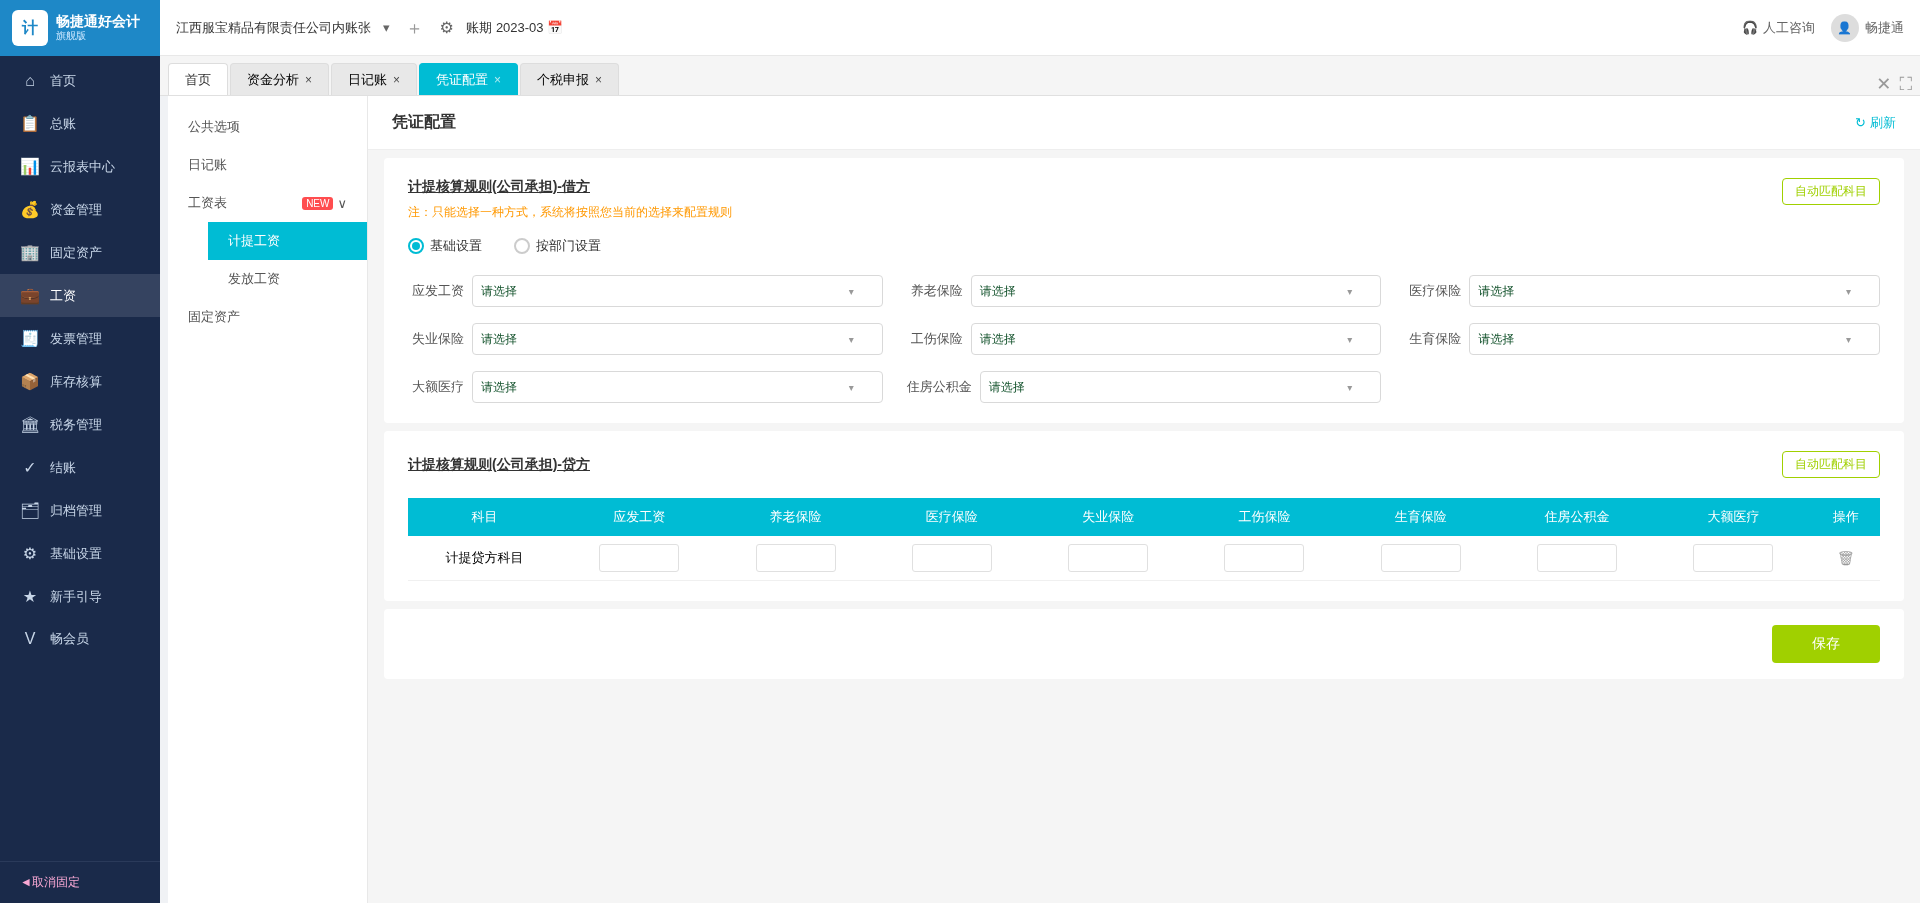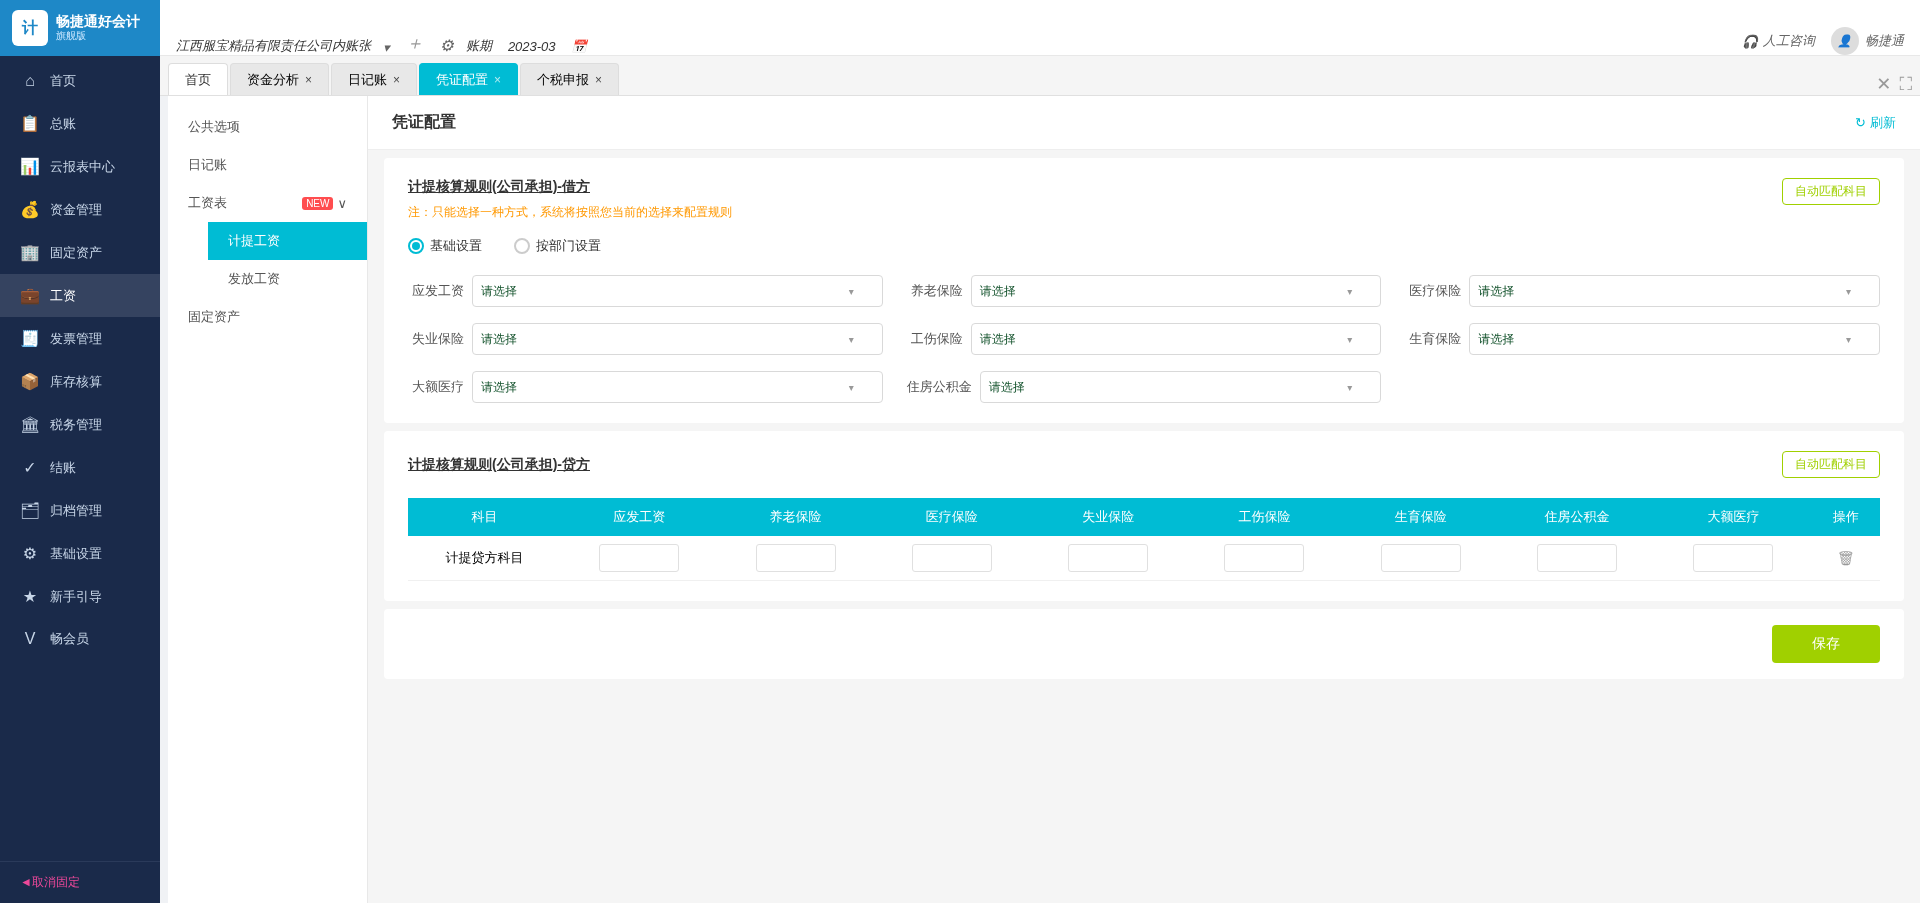--- a/index.html
+++ b/index.html
@@ -35,39 +35,38 @@
     .sidebar-nav { flex: 1; overflow-y: auto; padding-top: 4px; }
     .nav-item {
       display: flex; align-items: center; gap: 10px;
       padding: 12px 20px;
       cursor: pointer; color: #c8d6e8; font-size: 13px;
       transition: background 0.2s;
     }
     .nav-item.active { background: rgba(255,255,255,0.12); color: white; }
     .nav-icon { font-size: 16px; width: 20px; text-align: center; }
     .sidebar-bottom {
-      padding: 12px 20px; color: #ec4899; font-size: 12px; cursor: pointer;
+      padding: 12px 20px; color: #f9a8d4; font-size: 12px; cursor: pointer;
       display: flex; align-items: center; gap: 6px; border-top: 1px solid #2a3a5a;
     }
 
     
     .main { flex: 1; display: flex; flex-direction: column; overflow: hidden; }
 
     
     .topbar {
-      height: 56px; background: white; display: flex; align-items: flex-end;
+      height: 56px; background: white; display: flex; align-items: center;
       padding: 0 16px; gap: 12px; border-bottom: 1px solid #e8e8e8;
       flex-shrink: 0;
-      font-style: italic;
     }
     .company-name { font-size: 13px; color: #333; }
     .topbar-dropdown { color: #666; cursor: pointer; }
     .topbar-add { font-size: 18px; color: #999; cursor: pointer; padding: 0 4px; }
     .topbar-gear { font-size: 16px; color: #666; cursor: pointer; }
-    .topbar-period { font-size: 13px; color: #333; display: flex; align-items: center; gap: 16px; }
+    .topbar-period { font-size: 13px; color: #333; display: flex; align-items: center; gap: 4px; }
     .topbar-right { margin-left: auto; display: flex; align-items: center; gap: 16px; }
     .topbar-service { display: flex; align-items: center; gap: 4px; color: #666; cursor: pointer; }
     .topbar-user { display: flex; align-items: center; gap: 6px; color: #666; cursor: pointer; }
     .user-avatar { width: 28px; height: 28px; border-radius: 50%; background: #ddd; display: flex; align-items: center; justify-content: center; font-size: 12px; color: #999; }
 
     
     .tabs {
       height: 40px; background: #f5f5f5; display: flex; align-items: flex-end;
       padding: 0 0 0 8px; border-bottom: 1px solid #e0e0e0; flex-shrink: 0;
     }

